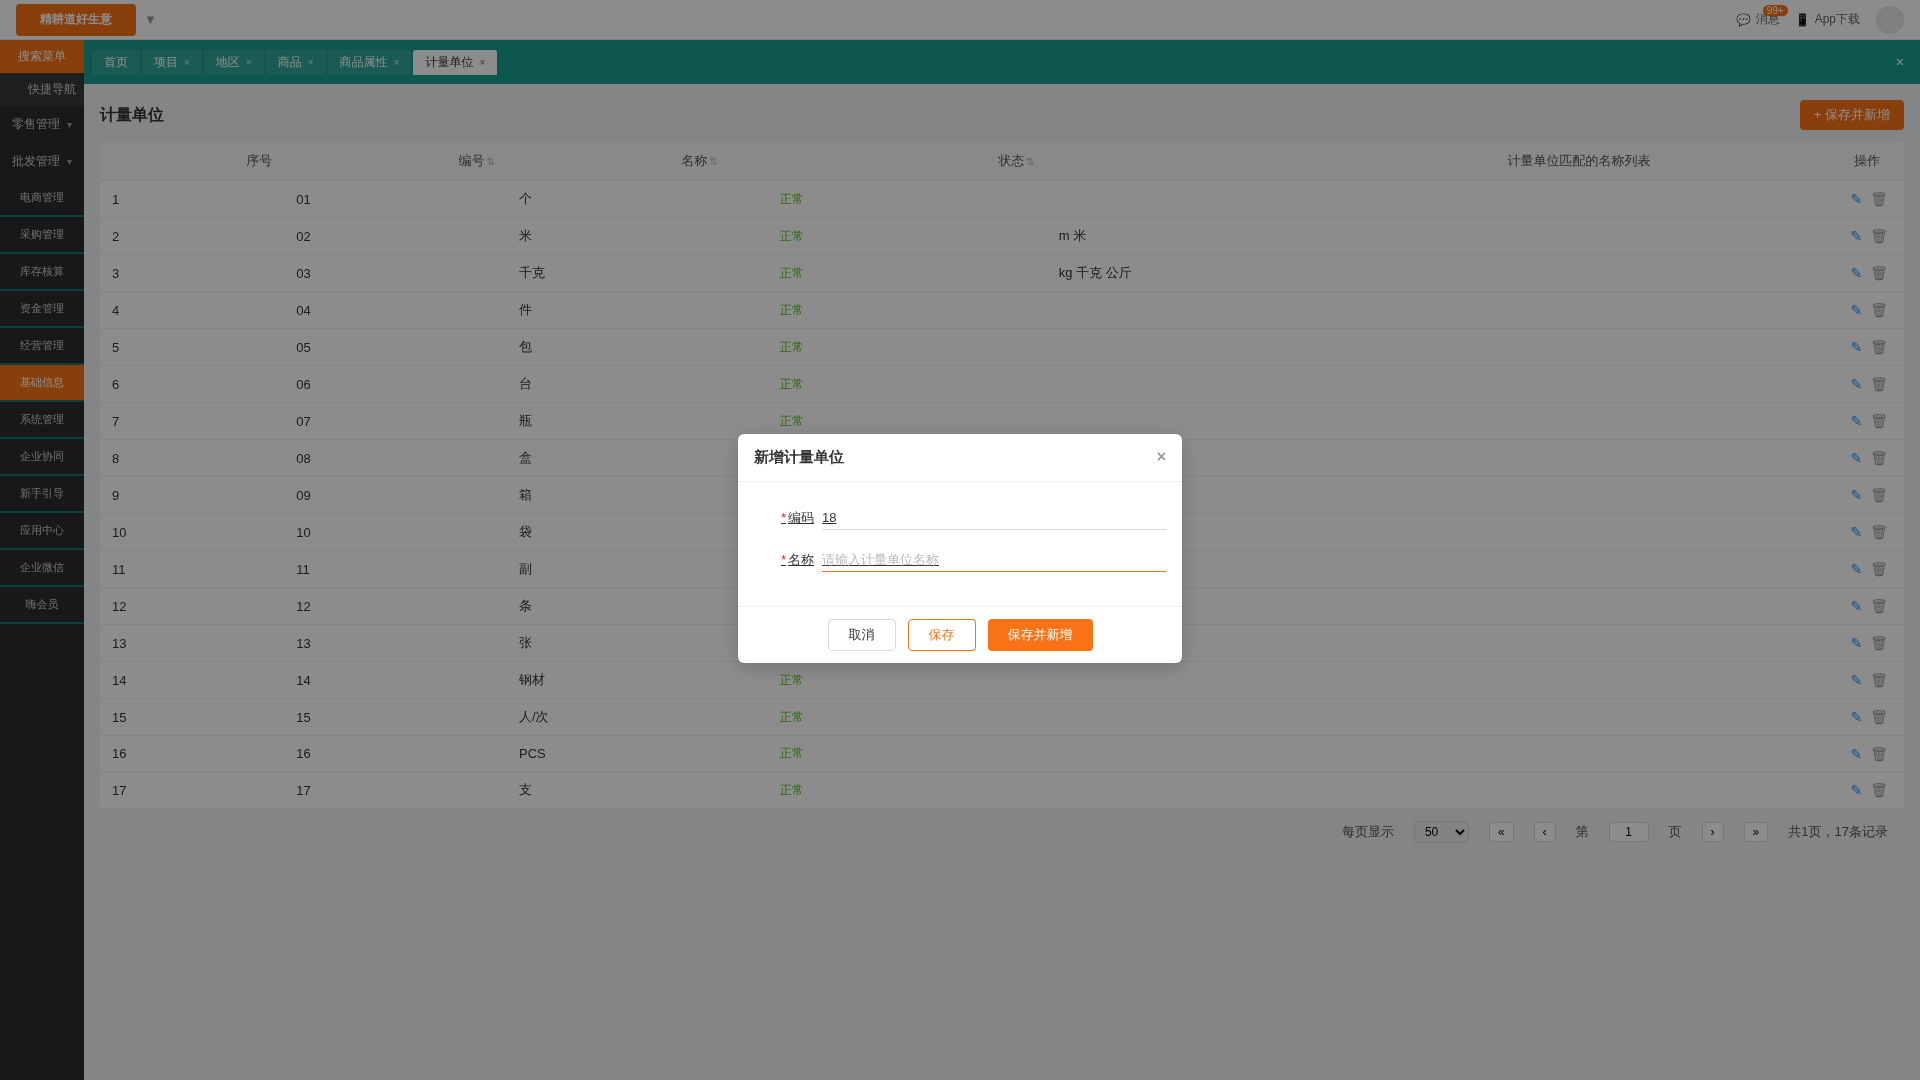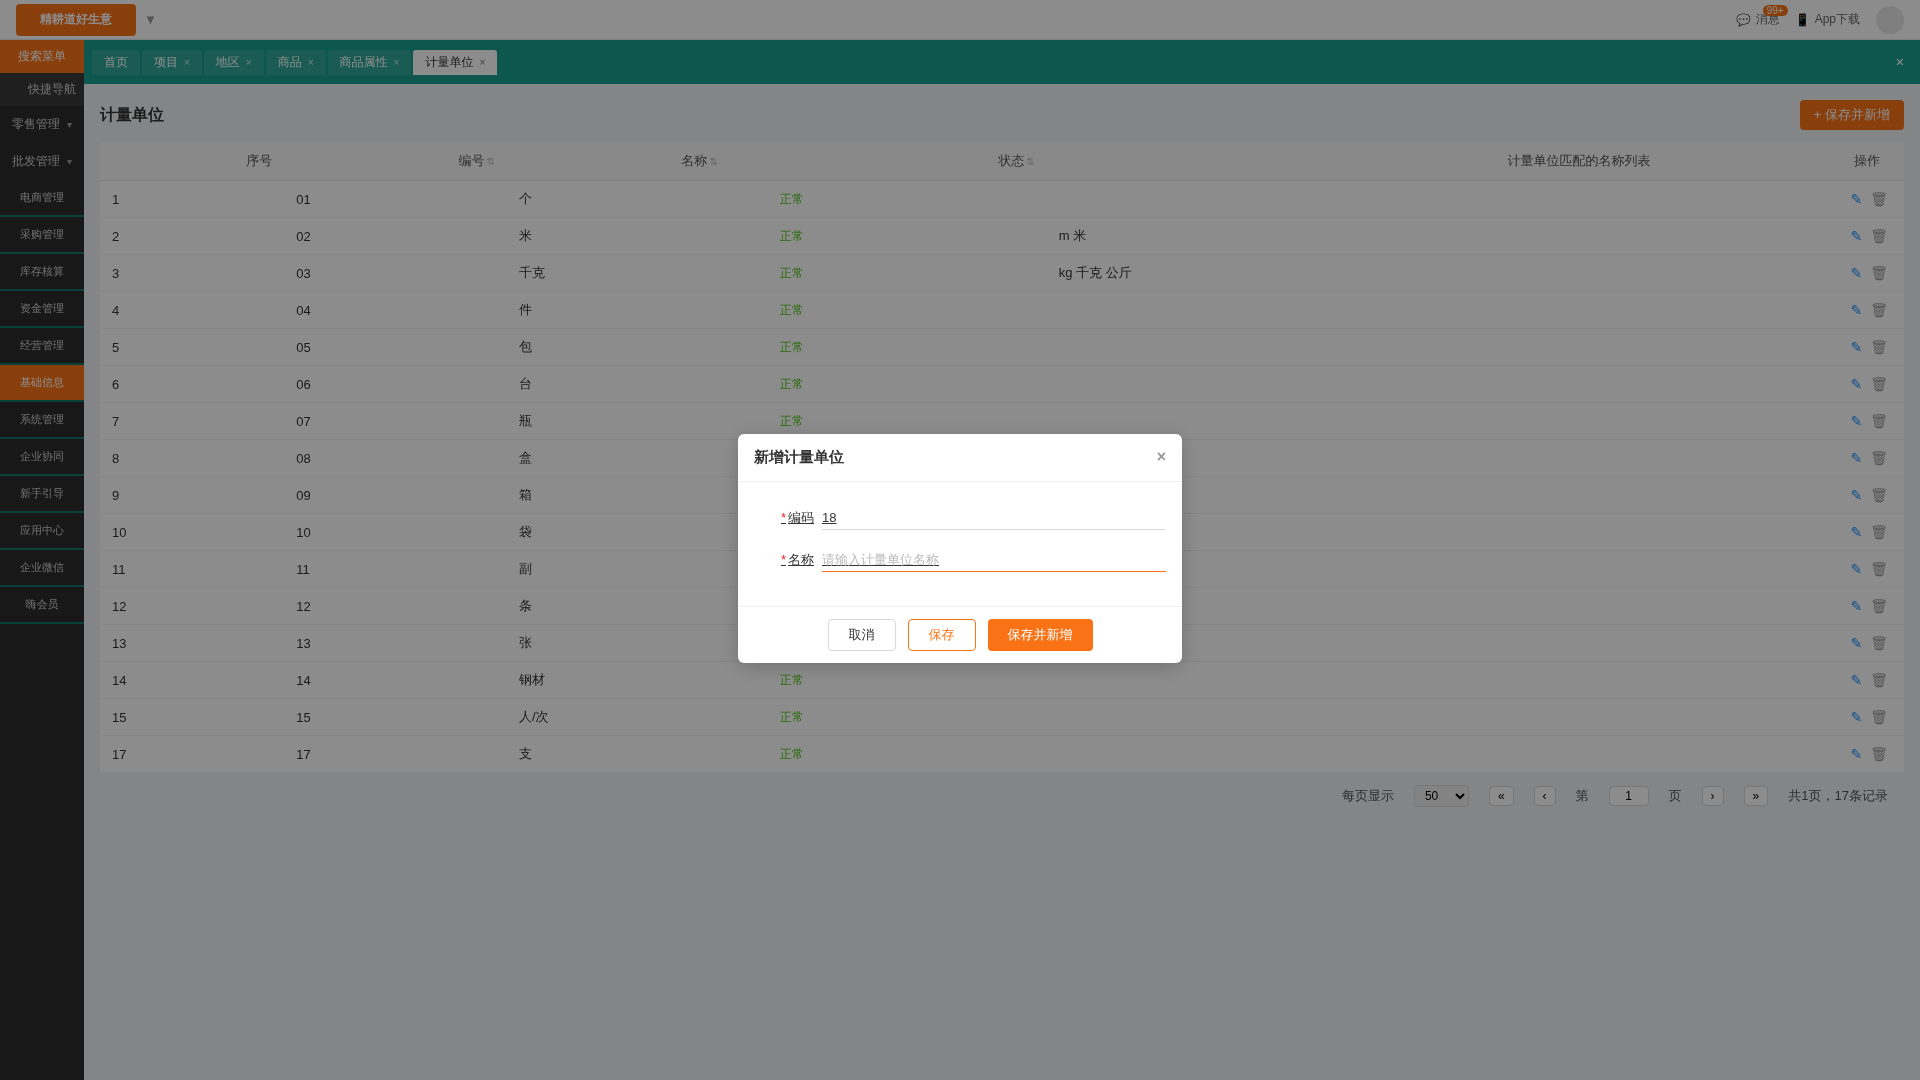--- a/index.html
+++ b/index.html
@@ -672,20 +672,33 @@
         <div class="action-btns" style="justify-content:flex-end;">
           <span class="action-edit">✎</span>
           <span class="action-delete">🗑</span>
         </div>
       </td>
     </tr>
             <tr>
       <td>15</td>
       <td>15</td>
       <td>人/次</td>
+      <td><span class="status-normal">正常</span></td>
+      <td></td>
+      <td style="text-align:right;padding-right:16px;">
+        <div class="action-btns" style="justify-content:flex-end;">
+          <span class="action-edit">✎</span>
+          <span class="action-delete">🗑</span>
+        </div>
+      </td>
+    </tr>
+            <tr>
+      <td>16</td>
+      <td>16</td>
+      <td>PCS</td>
       <td><span class="status-normal">正常</span></td>
       <td></td>
       <td style="text-align:right;padding-right:16px;">
         <div class="action-btns" style="justify-content:flex-end;">
           <span class="action-edit">✎</span>
           <span class="action-delete">🗑</span>
         </div>
       </td>
     </tr>
             <tr>

